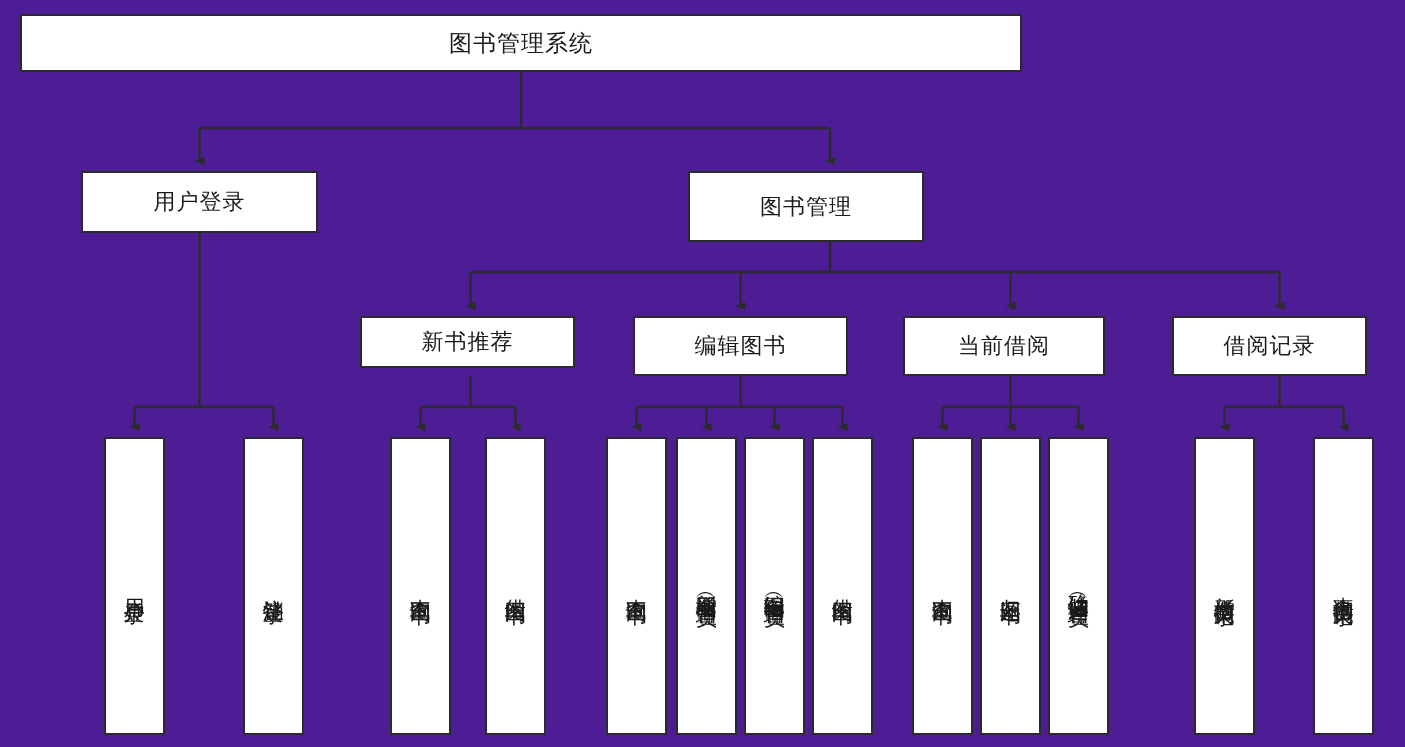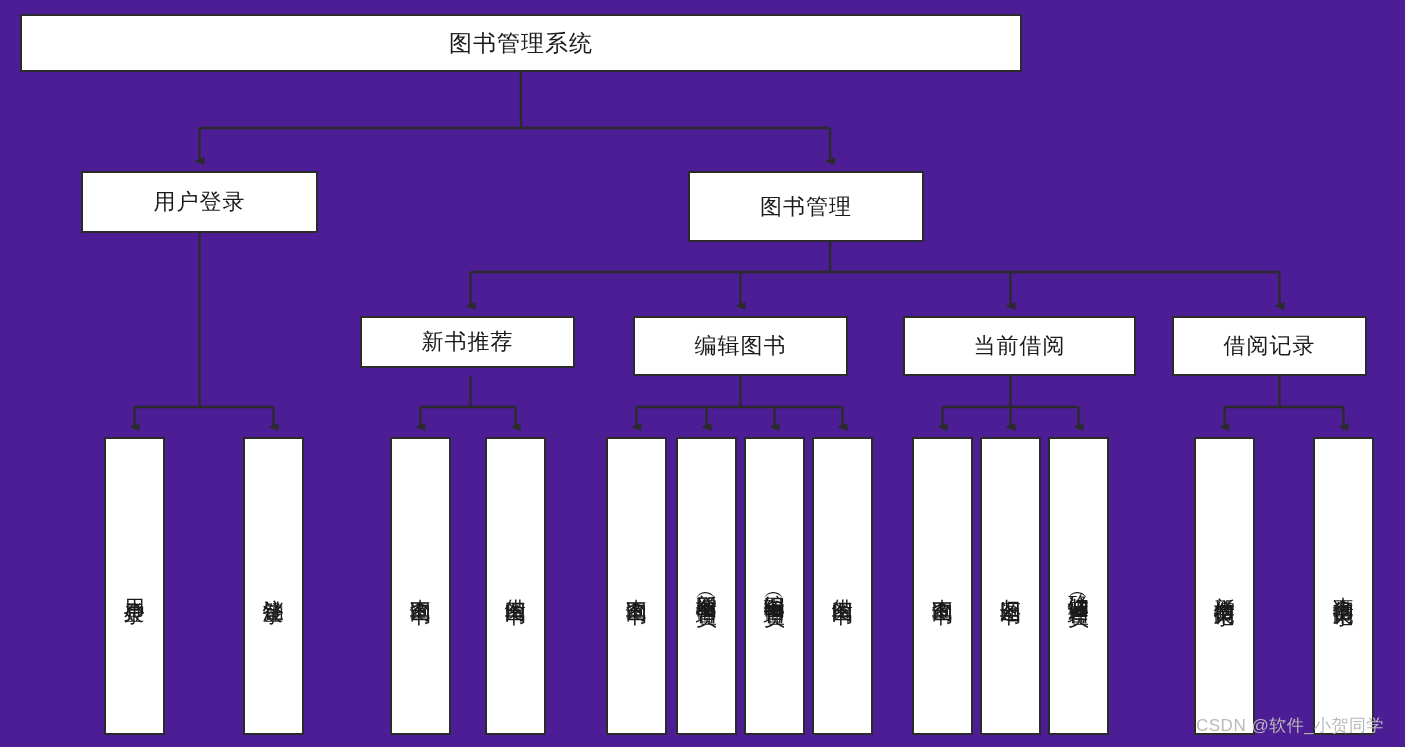--- a/index.html
+++ b/index.html
@@ -119,21 +119,21 @@
       </div>
       <div class="node h" style="left: 688px; top: 171px; width: 236px; height: 71px; align-items: center;">
         <span>图书管理</span>
       </div>
       <div class="node h" style="left: 360px; top: 316px; width: 215px; height: 52px;">
         <span>新书推荐</span>
       </div>
       <div class="node h" style="left: 633px; top: 316px; width: 215px; height: 60px;">
         <span>编辑图书</span>
       </div>
-      <div class="node h" style="left: 903px; top: 316px; width: 233px; height: 60px;">
+      <div class="node h" style="left: 903px; top: 316px; width: 202px; height: 60px;">
         <span>当前借阅</span>
       </div>
       <div class="node h" style="left: 1172px; top: 316px; width: 195px; height: 60px;">
         <span>借阅记录</span>
       </div>
       <div class="node v" style="left: 104px; top: 437px; width: 61px; height: 298px;">
         <span class="vtext">用户登录</span>
       </div>
       <div class="node v" style="left: 243px; top: 437px; width: 61px; height: 298px;">
         <span class="vtext">注销登录</span>
@@ -166,14 +166,13 @@
         <span class="vtext">确认归还（管理员）</span>
       </div>
       <div class="node v" style="left: 1194px; top: 437px; width: 61px; height: 298px;">
         <span class="vtext">新增借阅记录</span>
       </div>
       <div class="node v" style="left: 1313px; top: 437px; width: 61px; height: 298px;">
         <span class="vtext">查询借阅记录</span>
       </div>
     </div>
 
-  <div class="watermark" style="left:1196px; top:714px;">CSDN @软件_小贺同学</div>
 </div>
 
 </body></html>

